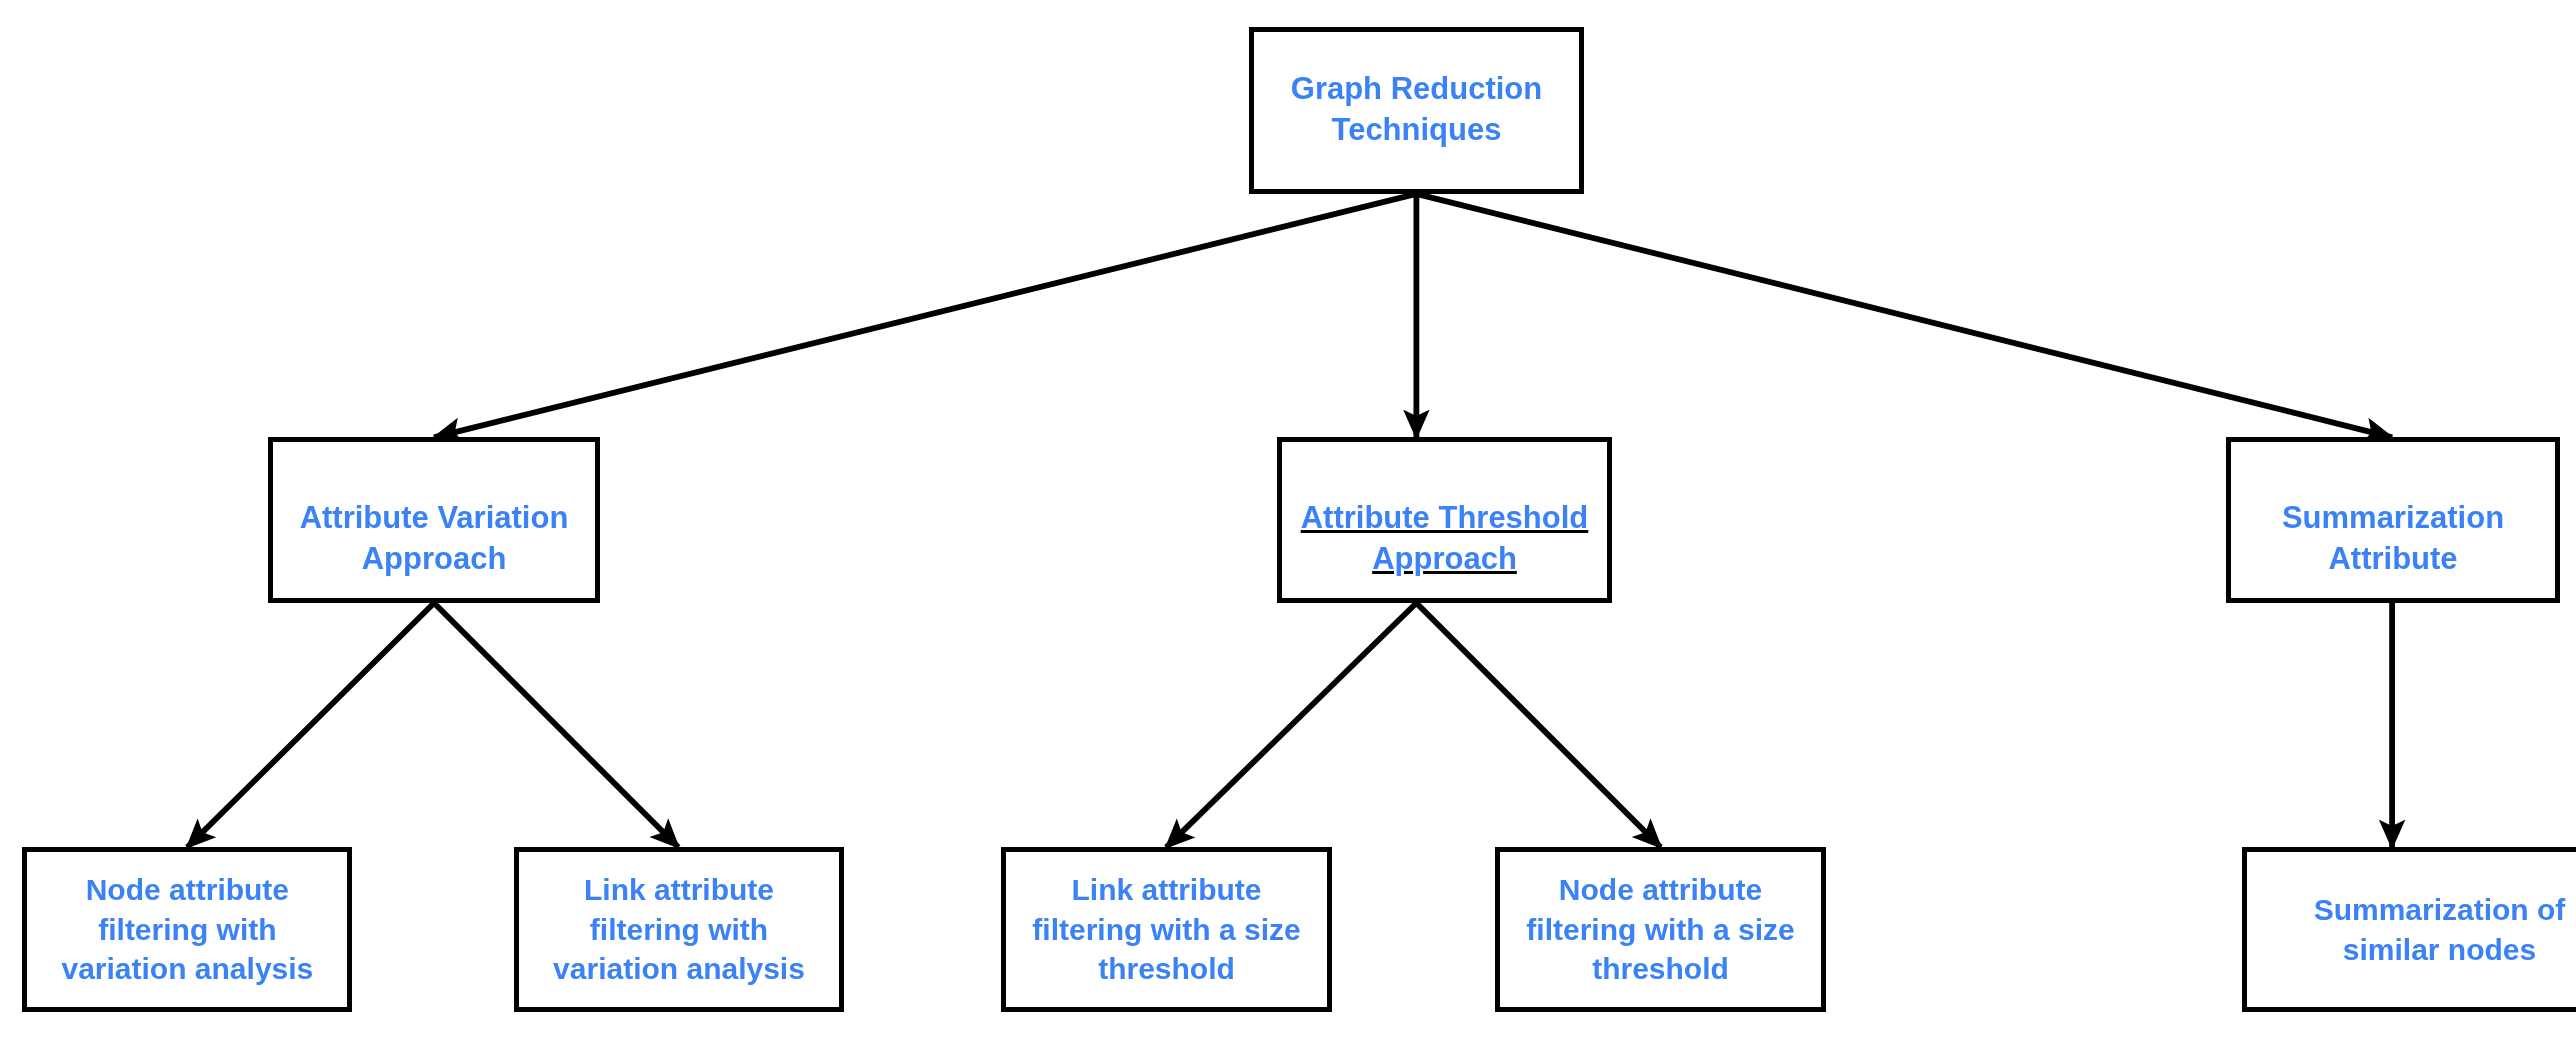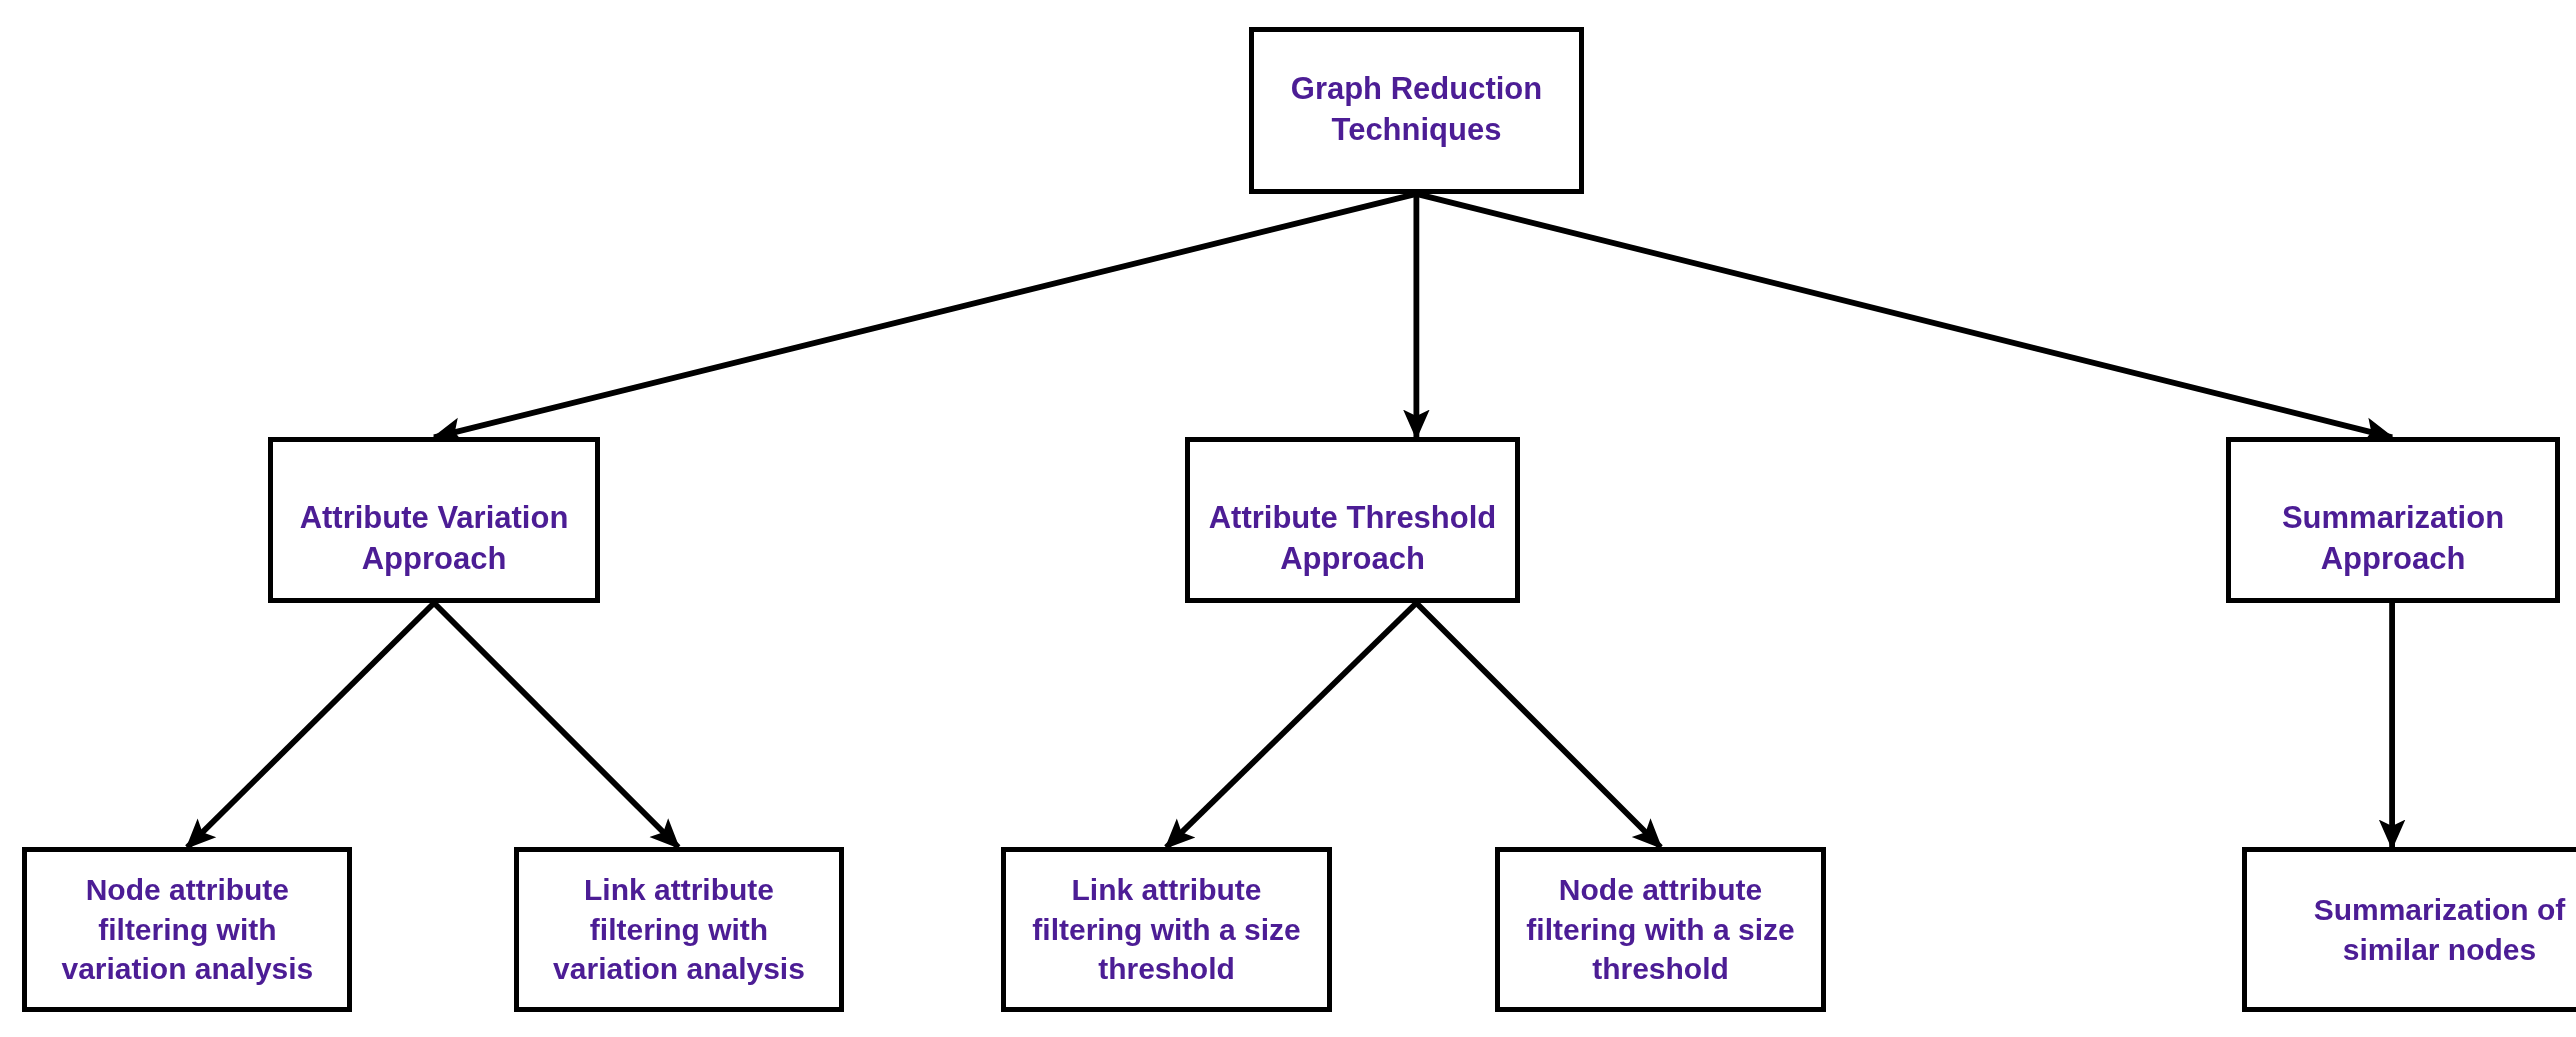--- a/index.html
+++ b/index.html
@@ -31,21 +31,21 @@
     border: 5.8px solid #000000;
     display: flex;
     align-items: center;
     justify-content: center;
     text-align: center;
     z-index: 5;
   }
   .node-label {
     font-family: "Liberation Sans", sans-serif;
     font-weight: bold;
-    color: #4c1d95;
+    color: #3b82f6;
     line-height: 1.32;
     white-space: pre-line;
     padding: 0 8.3px;
   }
   .level-1 .node-label { font-size: 31px; }
   .level-2 .node-label { font-size: 31px; margin-top: 38px; }
   .level-3 .node-label { font-size: 30px; }
 </style>
 </head>
 <body>
@@ -73,28 +73,28 @@
   <div class="node-box level-1" style="left:1249px;top:26.5px;width:335px;height:167px;">
     <span class="node-label">Graph Reduction
 Techniques</span>
   </div>
 
   <div class="node-box level-2" style="left:268px;top:437px;width:332px;height:166px;">
     <span class="node-label">Attribute Variation
 Approach</span>
   </div>
 
-  <div class="node-box level-2" style="left:1185px;top:437px;width:335px;height:166px;">
+  <div class="node-box level-2" style="left:1277px;top:437px;width:335px;height:166px;text-decoration:underline;">
     <span class="node-label">Attribute Threshold
 Approach</span>
   </div>
 
   <div class="node-box level-2" style="left:2226px;top:437px;width:334px;height:166px;">
     <span class="node-label">Summarization
-Approach</span>
+Attribute</span>
   </div>
 
   <div class="node-box level-3" style="left:22.4px;top:847px;width:330px;height:165px;">
     <span class="node-label">Node attribute
 filtering with
 variation analysis</span>
   </div>
 
   <div class="node-box level-3" style="left:514px;top:847px;width:330px;height:165px;">
     <span class="node-label">Link attribute

